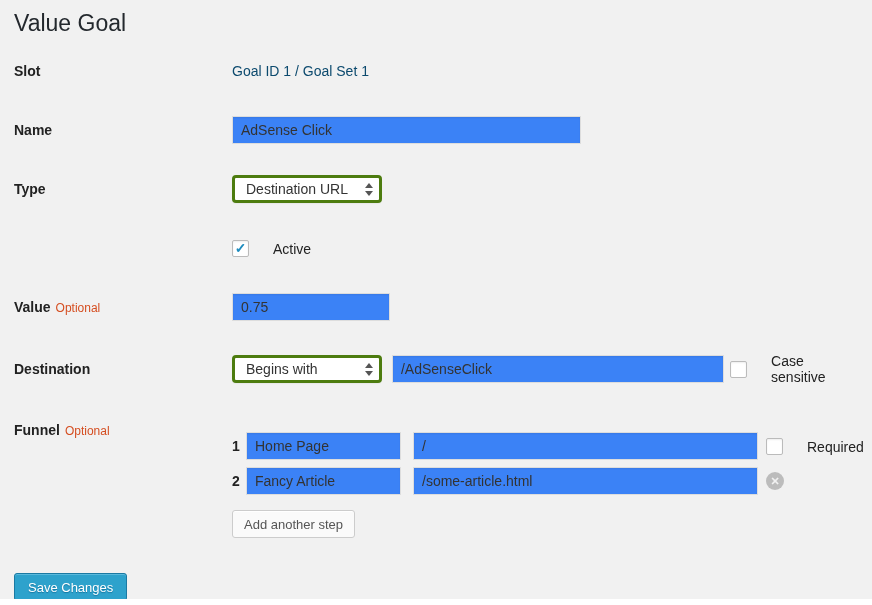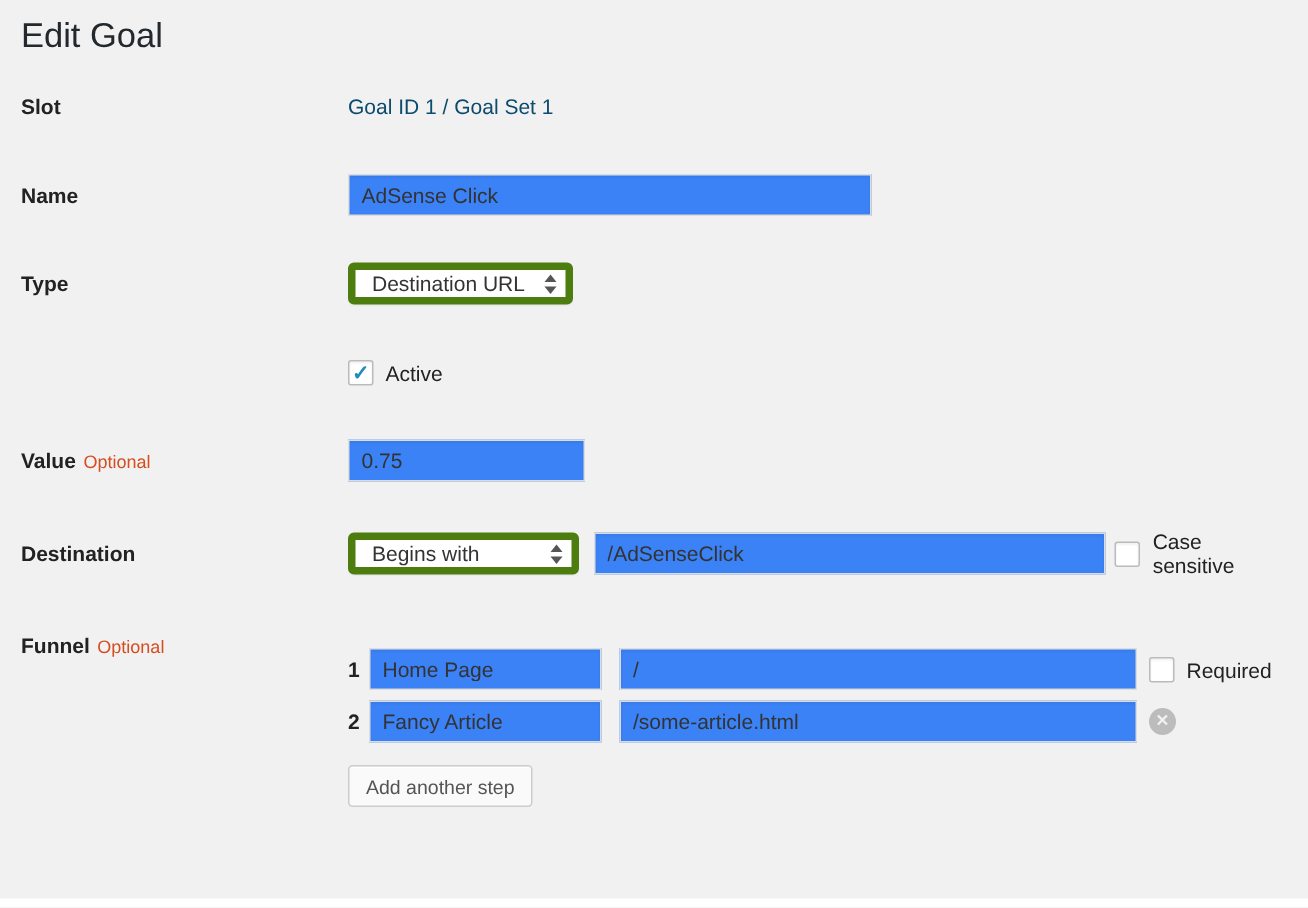--- a/index.html
+++ b/index.html
@@ -34,21 +34,21 @@
     height: 28px; border: 1px solid #ddd; background: #3b82f6;
     box-shadow: inset 0 1px 2px rgba(0,0,0,.07);
     font-family: "Liberation Sans", sans-serif; font-size: 14px; color: #333;
     padding: 0 8px; outline: none;
   }
   .input-name { width: 349px; }
   .input-value { width: 158px; }
   .input-dest-url { width: 347px; margin-left: 10px; }
 
   .select {
-    height: 28px; border: 5px solid #4d7c0f; background: #fff;
+    height: 28px; border: 3px solid #4d7c0f; background: #fff;
     border-radius: 4px; display: inline-flex; align-items: center;
     justify-content: space-between; padding: 0 6px 0 11px;
     box-shadow: 0 1px 1px rgba(0,0,0,.04); cursor: pointer; color: #333;
   }
   .select-type { width: 150px; }
   .select-match { width: 156px; }
   .select-arrows { display: flex; flex-direction: column; margin-left: 8px; }
   .select-arrows .tri-up {
     width: 0; height: 0; border-left: 4px solid transparent;
     border-right: 4px solid transparent; border-bottom: 5px solid #555;
@@ -62,21 +62,21 @@
   .checkbox {
     width: 17px; height: 17px; border: 1px solid #bbb; background: #fff;
     border-radius: 2px; display: inline-flex; align-items: center;
     justify-content: center; box-shadow: inset 0 1px 2px rgba(0,0,0,.07);
     cursor: pointer; flex-shrink: 0;
   }
   .checkbox .check {
     color: #1e8cbe; font-weight: 700; font-size: 14px; line-height: 1;
     transform: translateY(-1px);
   }
-  .cb-label { margin-left: 8px; color: #222; }
+  .cb-label { margin-left: 24px; color: #222; }
 
   .step { display: flex; align-items: center; margin-bottom: 7px; }
   .step-num { font-weight: 700; color: #222; width: 10px; margin-right: 4px; }
   .step-name { width: 155px; }
   .step-url { width: 345px; margin-left: 12px; }
   .step-extra { margin-left: 8px; display: inline-flex; align-items: flex-end; }
   .dismiss {
     width: 18px; height: 18px; border-radius: 50%; background: #bcbcbc;
     color: #f1f1f1; font-size: 11px; font-weight: 700; line-height: 18px;
     text-align: center; cursor: pointer; display: inline-block;
@@ -102,21 +102,21 @@
   .bottom-strip {
     position: absolute; left: 0; right: 0; bottom: 0; height: 6px;
     background: #ffffff;
   }
 </style>
 </head>
 <body>
 
 <div class="page">
 
-  <h1 class="page-title">Edit Goal</h1>
+  <h1 class="page-title">Value Goal</h1>
 
   
   <div class="row row-slot">
     <div class="label-col">
       <span class="lbl">Slot</span>
     </div>
     <div class="field-col">
       <span class="static-value">Goal ID 1 / Goal Set 1</span>
     </div>
   </div>
@@ -210,16 +210,17 @@
         <input type="text" class="text-input step-url" value="/some-article.html" style="">
         <span class="step-extra">
           <span class="dismiss">✕</span>
         </span>
       </div>
 
       <button class="btn btn-secondary">Add another step</button>
     </div>
   </div>
 
+  <button class="btn btn-primary">Save Changes</button>
 
 </div>
 
 <div class="bottom-strip"></div>
 
 </body></html>

